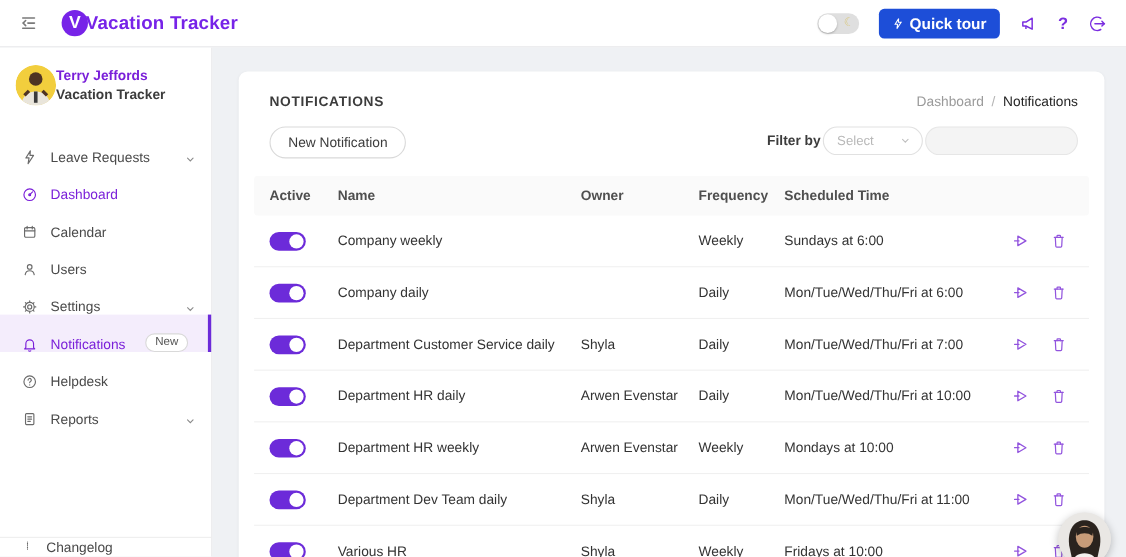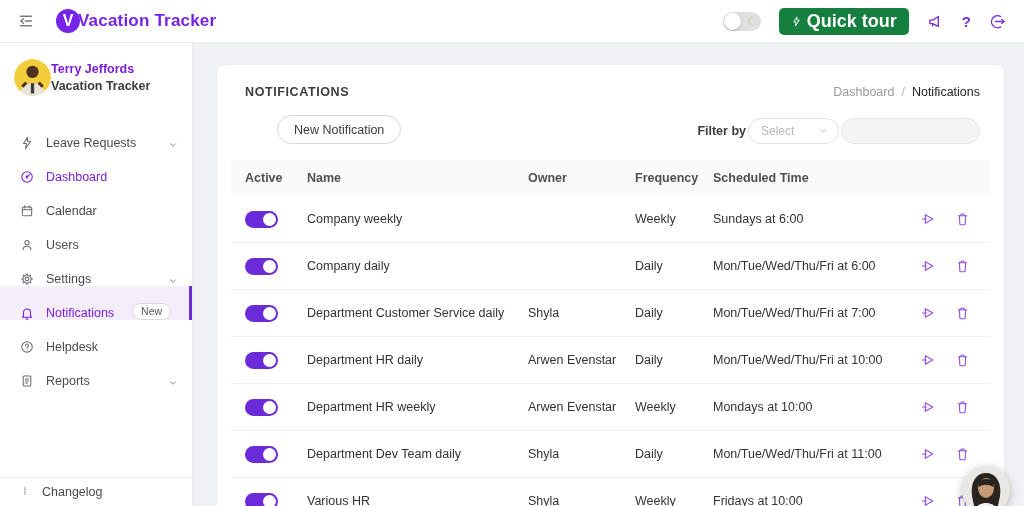--- a/index.html
+++ b/index.html
@@ -13,22 +13,22 @@
   .menu-fold { color:#7a7a7a; cursor:pointer; margin-right:22px; display:flex; }
   .logo { display:flex; align-items:center; gap:2px; }
   .logo-circle { width:24px; height:24px; border-radius:50%; background:#7723e8; color:#fff;
     font-weight:bold; font-size:16px; display:flex; align-items:center; justify-content:center; }
   .logo-text { color:#7723e8; font-weight:bold; font-size:17px; letter-spacing:.2px; margin-left:-4px; }
   .topbar-right { margin-left:auto; display:flex; align-items:center; gap:18px; }
   .dm-toggle { width:38px; height:19px; background:#dfdfdf; border-radius:10px; position:relative; cursor:pointer; }
   .dm-knob { position:absolute; left:1px; top:1px; width:17px; height:17px; background:#fff;
     border-radius:50%; box-shadow:0 1px 2px rgba(0,0,0,.25); }
   .dm-moon { position:absolute; right:4px; top:0; font-size:11px; line-height:19px; color:#d9c77a; }
-  .quick-tour { background:#15803d; color:#fff; border:none; border-radius:5px; height:27px;
-    padding:0 12px; font-size:18px; font-weight:bold; display:flex; align-items:center; gap:5px; cursor:pointer;
+  .quick-tour { background:#1d4ed8; color:#fff; border:none; border-radius:5px; height:27px;
+    padding:0 12px; font-size:14px; font-weight:bold; display:flex; align-items:center; gap:5px; cursor:pointer;
     font-family:"Liberation Sans", sans-serif; }
   .top-icon { color:#7b2ee0; display:flex; cursor:pointer; }
   .q-glyph { color:#7b2ee0; font-size:15px; font-weight:bold; cursor:pointer; }
 
   
   .sidebar { position:absolute; left:0; top:43px; width:193px; height:463px; background:#fff;
     border-right:1px solid #e9e9ec; z-index:20; }
   .profile { display:flex; align-items:center; gap:0; padding:16px 14px 14px 14px; }
   .avatar { width:37px; height:37px; border-radius:50%; overflow:hidden; flex:0 0 auto; }
   .profile-name { color:#7a1fd9; font-size:12.5px; font-weight:bold; margin-bottom:3px; }
@@ -39,32 +39,32 @@
   .nav-item .nicon { display:flex; color:#6b6b6b; }
   .nav-item.purple { color:#7a1fd9; }
   .nav-item.purple .nicon { color:#7a1fd9; }
   .nav-item.active { background:#f4edfc; color:#7a1fd9; }
   .nav-item.active .nicon { color:#7a1fd9; }
   .nav-item.active::after { content:""; position:absolute; right:0; top:0; width:3px; height:34px; background:#6c2bd9; }
   .chev { margin-left:auto; color:#8a8a8a; display:flex; }
   .new-badge { border:1px solid #d9d9d9; border-radius:10px; font-size:10.5px; color:#555;
     padding:1px 8px 2px; margin-left:6px; background:#fff; }
   .sidebar-footer { position:absolute; left:0; bottom:0; width:100%; border-top:1px solid #eeeeee;
-    height:29px; display:flex; align-items:center; gap:12px; padding:0 20px; font-size:12.5px; color:#4a4a4a; cursor:pointer; }
+    height:18px; display:flex; align-items:center; gap:12px; padding:0 20px; font-size:12.5px; color:#4a4a4a; cursor:pointer; }
 
   
   .card { position:absolute; left:217px; top:65px; width:787px; height:460px;
     background:#fff; border-radius:8px 8px 0 0; box-shadow:0 1px 3px rgba(0,0,0,.04); }
   .card-head { display:flex; justify-content:space-between; align-items:center; padding:20px 24px 0 28px; }
   .page-title { font-size:12.5px; font-weight:bold; letter-spacing:.6px; color:#3c3c3c; }
   .breadcrumb { font-size:12.5px; display:flex; gap:7px; align-items:center; }
   .bc-parent { color:#9a9a9a; cursor:pointer; }
   .bc-sep { color:#b5b5b5; }
   .bc-current { color:#262626; }
-  .controls { display:flex; justify-content:space-between; align-items:flex-end; padding:16px 24px 0 28px;margin-left:32px; }
+  .controls { display:flex; justify-content:space-between; align-items:flex-start; padding:16px 24px 0 28px; }
   .new-notif-btn { background:#fff; border:1px solid #d9d9d9; border-radius:15px; height:29px;
     padding:0 16px; font-size:12.5px; color:#3c3c3c; cursor:pointer; font-family:"Liberation Sans", sans-serif; }
   .filter-wrap { display:flex; align-items:center; gap:2px; }
   .filter-label { font-size:12.5px; font-weight:bold; color:#3c3c3c; }
   .fake-select { width:91px; height:26px; border:1px solid #e1e1e1; border-radius:13px; background:#fff;
     display:flex; align-items:center; justify-content:space-between; padding:0 10px 0 12px;
     font-size:12px; color:#b8b8b8; cursor:pointer; }
   .filter-input { width:139px; height:26px; border:1px solid #e6e6e6; border-radius:13px;
     background:#f4f4f4; color:#999; padding:0 10px; font-size:12px; font-family:"Liberation Sans", sans-serif; }
 

